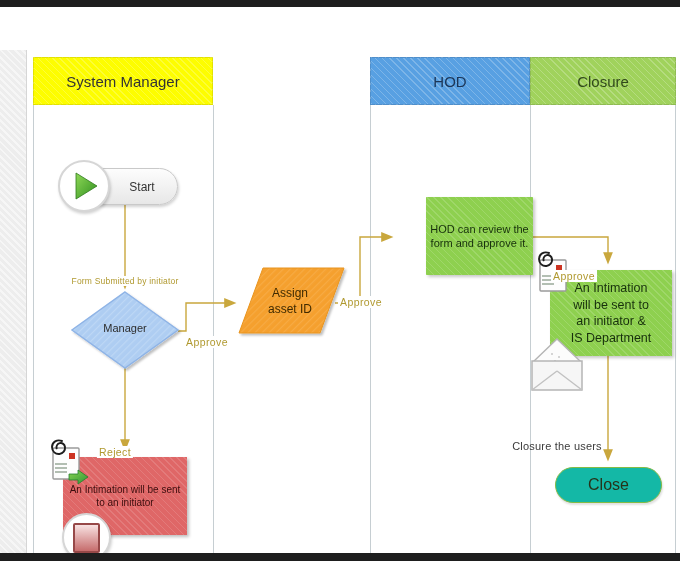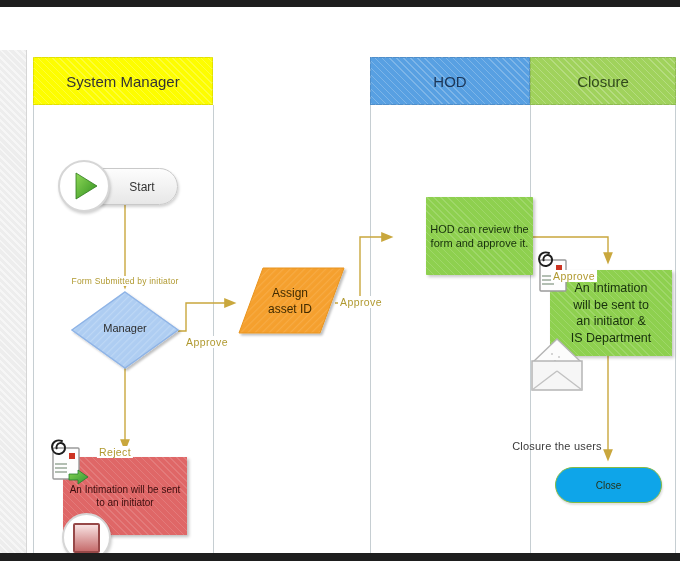--- a/index.html
+++ b/index.html
@@ -53,22 +53,22 @@
   #assign-label{left:258px;top:285px;width:64px;font-size:12px;color:#3f2a00;z-index:8;text-align:center;line-height:1.35;}
   .green-box{
     background-color:#8ed04f;
     background-image:repeating-linear-gradient(45deg,rgba(255,255,255,.15) 0 1px,transparent 1px 5px);
     box-shadow:2px 2px 3px rgba(0,0,0,.22);z-index:7;color:#17300c;
   }
   #hod-box{left:398px;top:197px;width:107px;height:78px;font-size:11px;line-height:1.3;padding:4px;margin-left:28px;}
   #closure-box{left:550px;top:270px;width:122px;height:86px;font-size:12.5px;line-height:1.32;padding:20px;}
   #close-pill{
     left:555px;top:467px;width:107px;height:36px;border-radius:18px;
-    background-color:#0ea5e9;border:1px solid #85bb45;box-sizing:border-box;
-    font-size:10px;color:#26331a;z-index:7;box-shadow:1px 2px 2px rgba(0,0,0,.12);
+    background-color:#14b8a6;border:1px solid #85bb45;box-sizing:border-box;
+    font-size:16px;color:#26331a;z-index:7;box-shadow:1px 2px 2px rgba(0,0,0,.12);
   }
   #reject-box{
     left:63px;top:457px;width:124px;height:78px;background-color:#df6767;
     background-image:repeating-linear-gradient(45deg,rgba(255,255,255,.13) 0 1px,transparent 1px 5px);
     box-shadow:2px 2px 3px rgba(0,0,0,.25);z-index:7;
     font-size:10px;line-height:1.3;color:#3c0d0d;padding:2px;
   }
   
   .edge-label{
     z-index:9;background:#fff;color:#b0992f;font-size:10.5px;letter-spacing:.4px;

